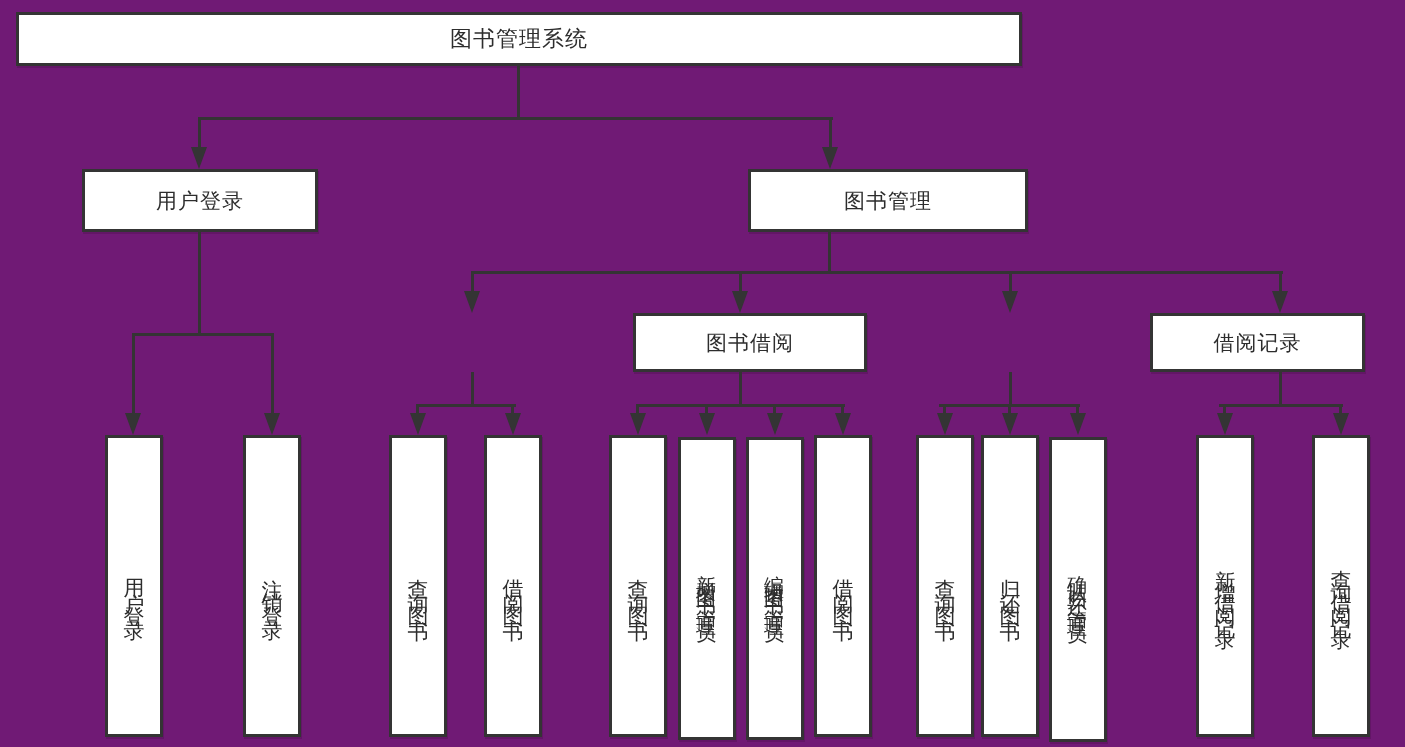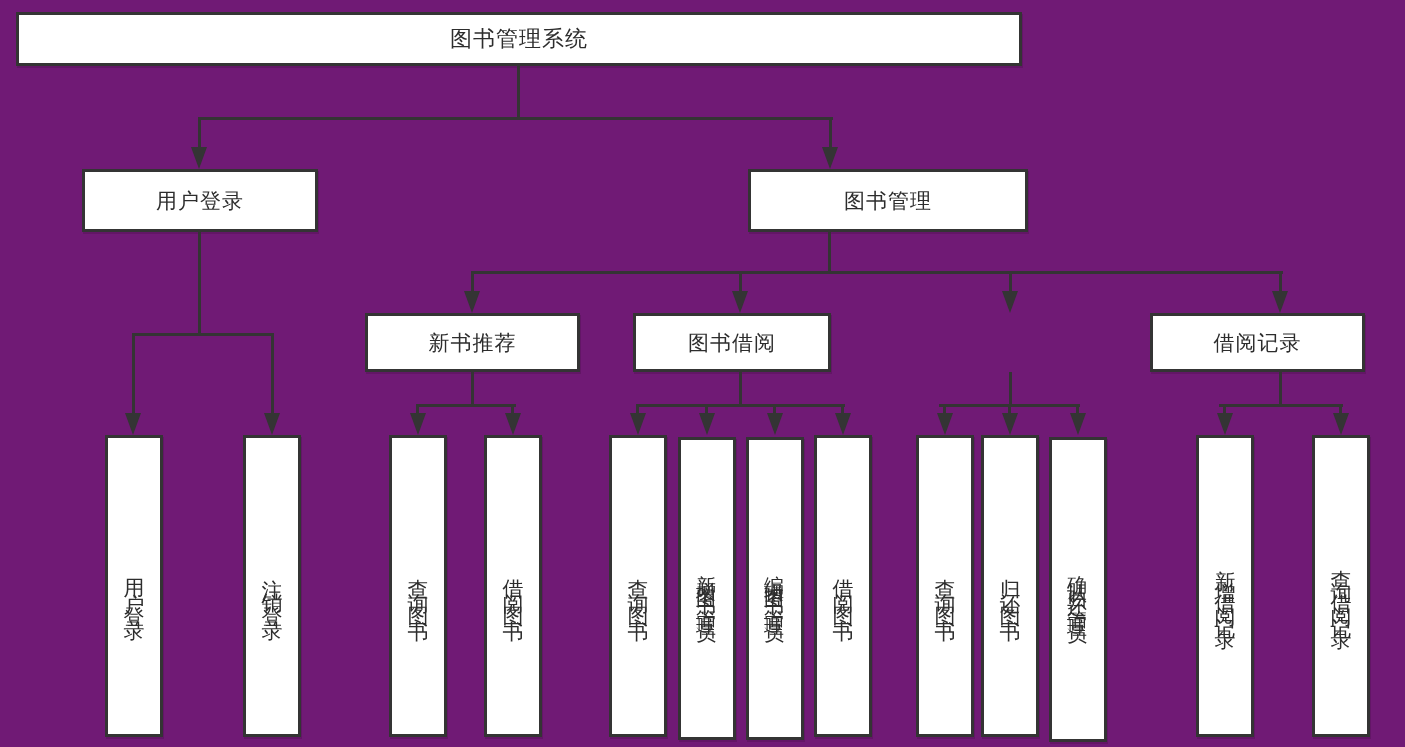--- a/index.html
+++ b/index.html
@@ -69,24 +69,21 @@
   <div class="hline" style="left:471px; top:271px; width:812px;"></div>
   <div class="vline" style="left:471px;  top:271px; height:26px;"></div>
   <div class="arrow" style="left:464px;  top:291px;"></div>
   <div class="vline" style="left:739px;  top:271px; height:26px;"></div>
   <div class="arrow" style="left:732px;  top:291px;"></div>
   <div class="vline" style="left:1009px; top:271px; height:26px;"></div>
   <div class="arrow" style="left:1002px; top:291px;"></div>
   <div class="vline" style="left:1279px; top:271px; height:26px;"></div>
   <div class="arrow" style="left:1272px; top:291px;"></div>
 
-  <div class="box h" style="left:365px; top:313px; width:215px; height:59px;">
-    <span>新书推荐</span>
-  </div>
-  <div class="box h" style="left:633px; top:313px; width:198px; height:59px;">
+  <div class="box h" style="left:633px; top:313px; width:234px; height:59px;">
     <span>图书借阅</span>
   </div>
   <div class="box h" style="left:1150px; top:313px; width:215px; height:59px;">
     <span>借阅记录</span>
   </div>
 
   <div class="vline" style="left:471px; top:372px; height:35px;"></div>
   <div class="hline" style="left:416px; top:404px; width:100px;"></div>
   <div class="vline" style="left:416px; top:404px; height:13px;"></div>
   <div class="arrow" style="left:410px; top:413px;"></div>

